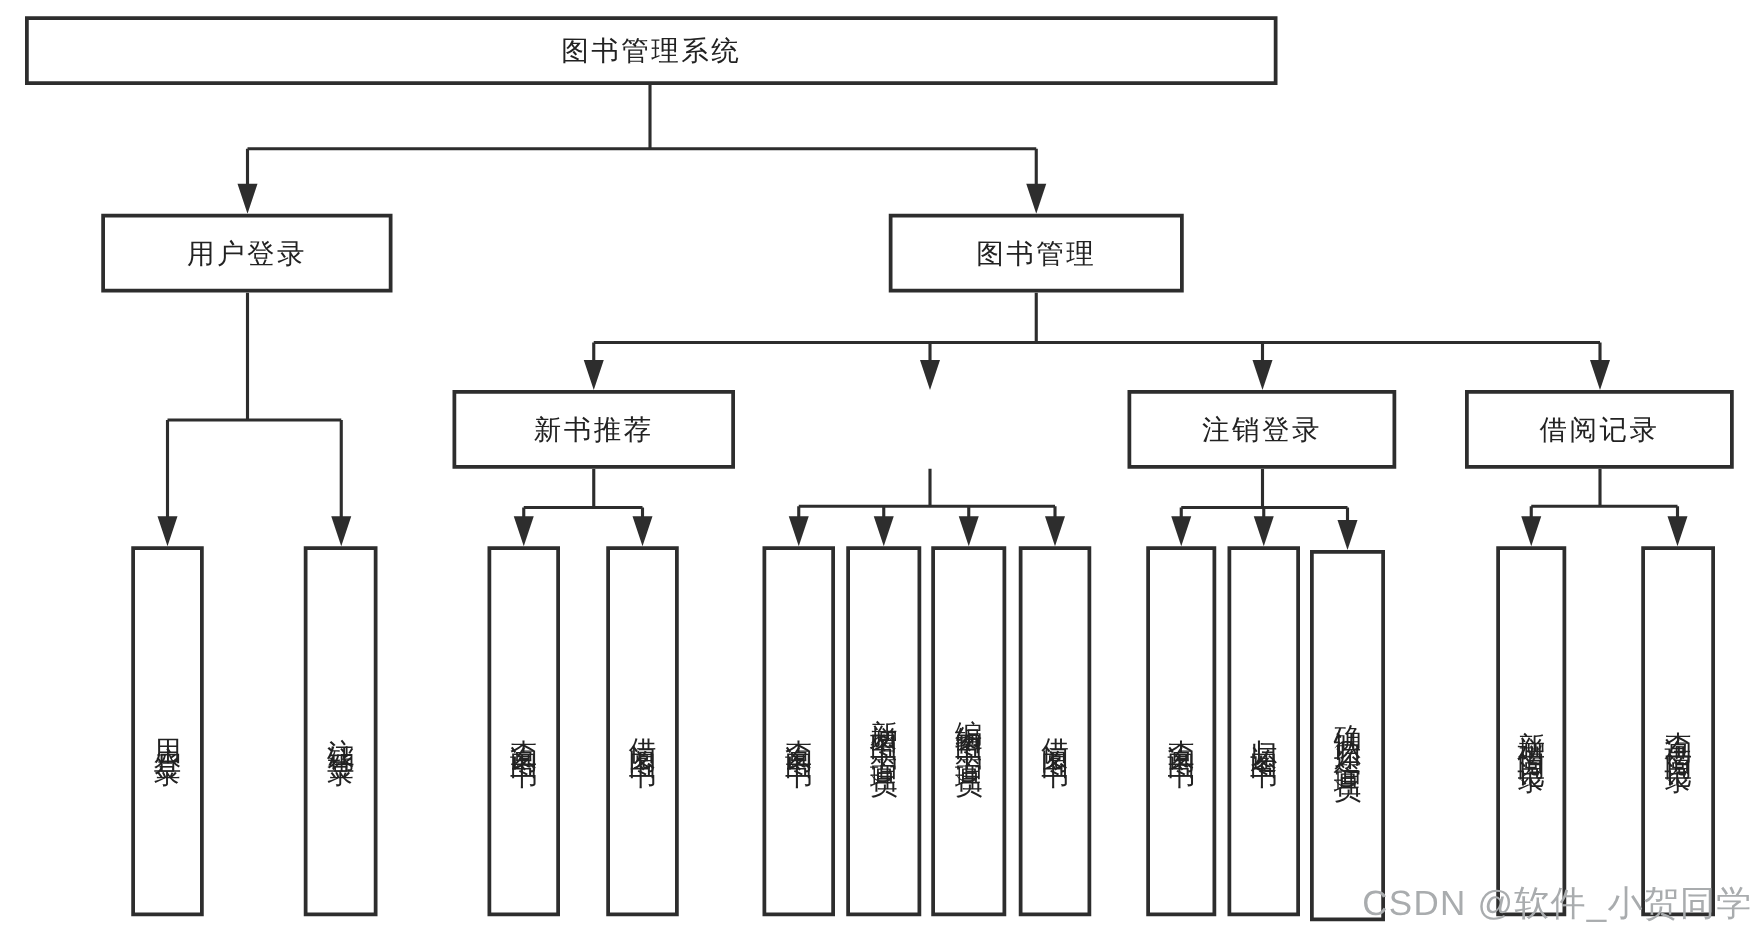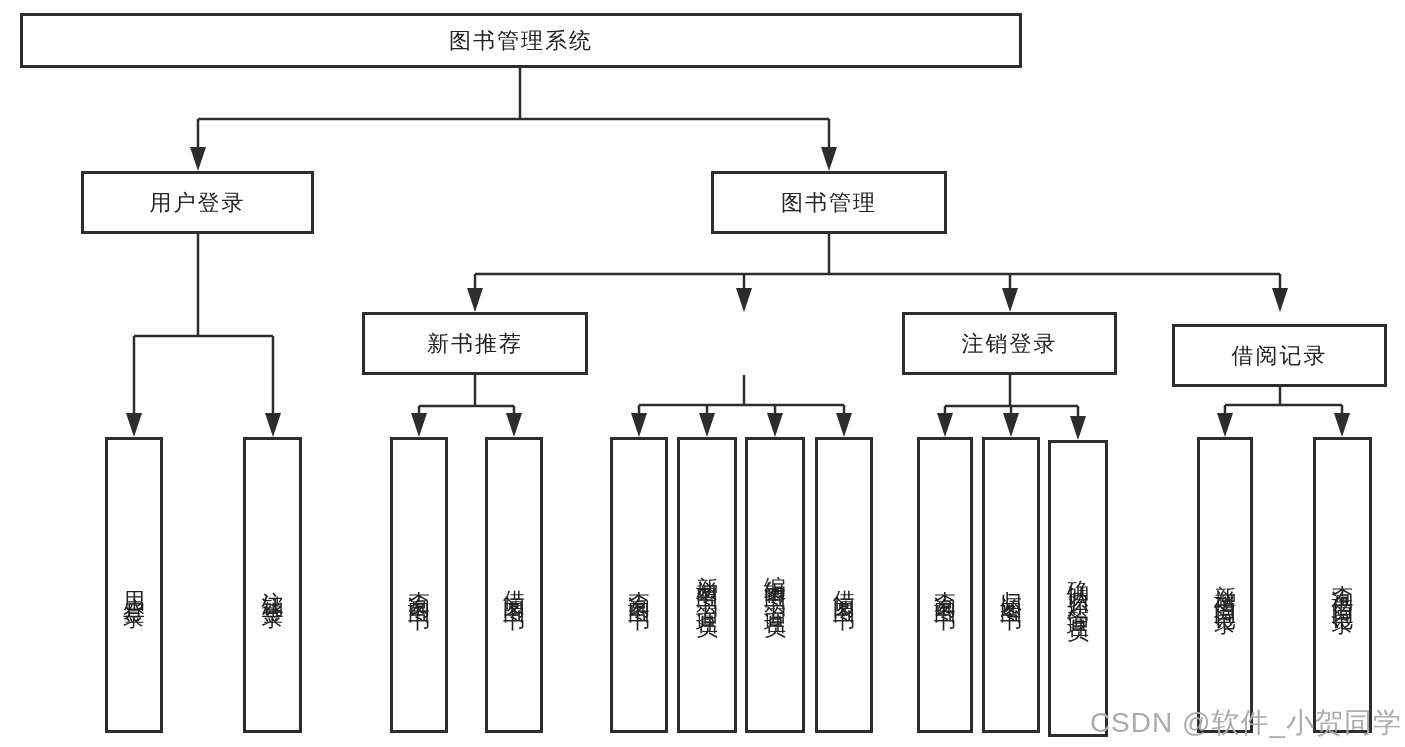--- a/index.html
+++ b/index.html
@@ -122,21 +122,21 @@
   <div class="node h" style="left:362px; top:312px; width:226px; height:63px;">
     <span>新书推荐</span>
   </div>
 
   <div class="node h" style="left:711px; top:171px; width:236px; height:63px;">
     <span>图书管理</span>
   </div>
   <div class="node h" style="left:902px; top:312px; width:215px; height:63px;">
     <span>注销登录</span>
   </div>
-  <div class="node h" style="left:1172px; top:324px; width:215px; height:63px;">
+  <div class="node h" style="left:1172px; top:312px; width:215px; height:63px;">
     <span>借阅记录</span>
   </div>
 
   <div class="node leaf" style="left:105px; top:437px; width:58px; height:296px;">
     <span>用户登录</span>
   </div>
   <div class="node leaf" style="left:243px; top:437px; width:59px; height:296px;">
     <span>注销登录</span>
   </div>
 

